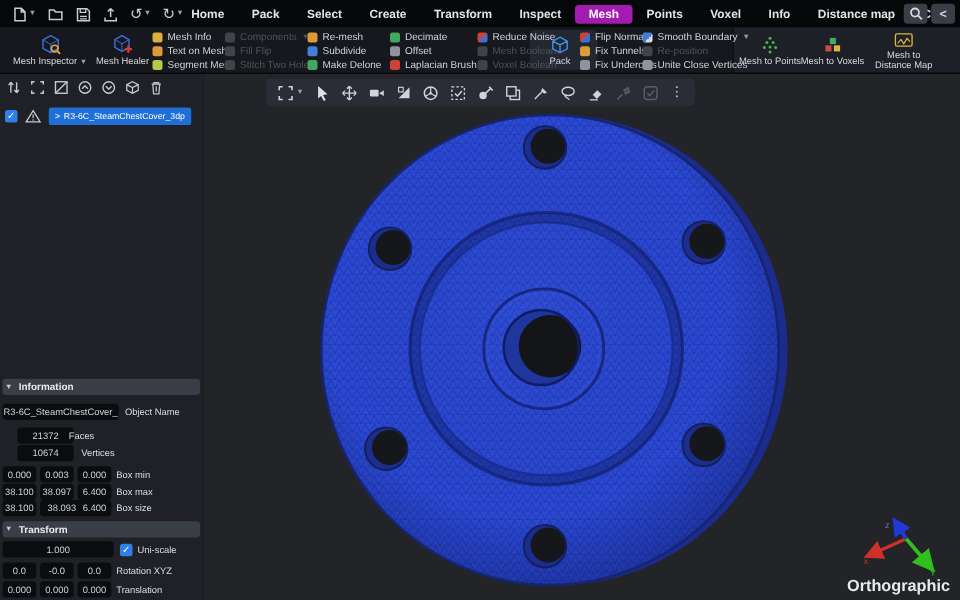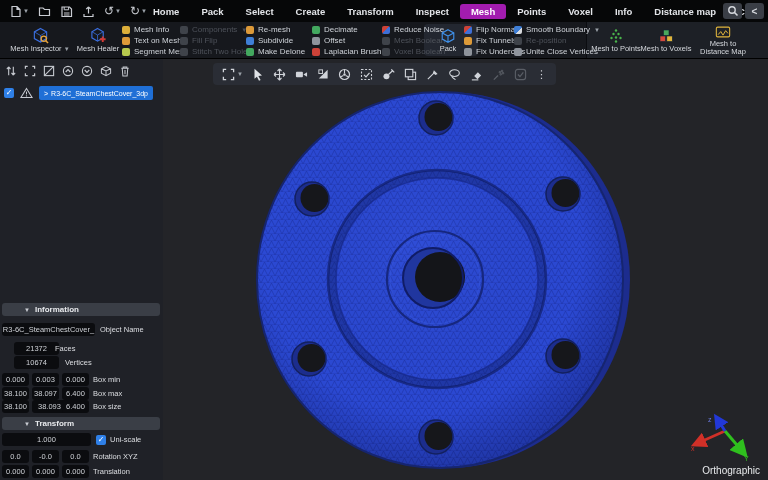--- a/index.html
+++ b/index.html
@@ -35,33 +35,33 @@
   .c-redblue{background:linear-gradient(135deg,#cc4238 50%,#3f6fd6 50%)}
   .c-bluewhite{background:linear-gradient(135deg,#3f7fd6 60%,#d8dade 60%)}
   
   .leftpanel{position:absolute;left:0;top:58px;width:163px;height:422px;background:#1f2127;border-right:1px solid #0b0c0e;border-top:1px solid #000;}
   .licons{position:absolute;left:5px;top:4px;display:flex;align-items:center;gap:7px;color:#c6c9cf;}
   .treerow{position:absolute;left:4px;top:27px;display:flex;align-items:center;gap:6px;}
   .cbox{width:10px;height:10px;background:#2f80e8;border-radius:2px;color:#fff;font-size:8px;line-height:10px;text-align:center;}
   .pill{background:#1f6fd6;border-radius:2px;height:14px;display:flex;align-items:center;gap:3px;padding:0 5px;}
   .pill .gt{color:#dce8fa;font-size:7px;font-weight:700;}
   .pill .plabel{color:#fff;font-size:7px;white-space:nowrap;}
-  .phead{position:absolute;left:2px;width:158px;height:13px;background:#3a3e46;border-radius:3px;display:flex;align-items:center;gap:5px;padding-left:22px;box-sizing:border-box;}
+  .phead{position:absolute;left:2px;width:158px;height:13px;background:#3a3e46;border-radius:3px;display:flex;align-items:center;gap:5px;padding-left:2px;box-sizing:border-box;}
   .phead .pcv{color:#c9ccd2;font-size:6px;line-height:1;}
   .phead .ptitle{color:#e8eaed;font-size:8px;font-weight:700;}
   .field{position:absolute;height:13px;background:#0b0c0f;border-radius:3px;color:#cfd2d7;font-size:7.5px;display:flex;align-items:center;justify-content:center;box-sizing:border-box;}
   .flabel{position:absolute;color:#dcdee2;font-size:7.5px;line-height:13px;white-space:nowrap;}
   
   .viewport{position:absolute;left:163px;top:58px;width:605px;height:422px;background:#232428;border-top:1px solid #000;}
   .vptools{position:absolute;left:50px;top:4px;height:22px;background:#2a2d35;border-radius:4px;display:flex;align-items:center;gap:9px;padding:0 9px;}
   .vpi{display:flex;align-items:center;color:#ced1d7;}
   .vpi.dim svg,.vpi.dim{color:#5a5e66;}
   .vpi.dim svg *{stroke:#5a5e66 !important;fill-opacity:.4;}
   .kebab{font-size:11px;color:#ced1d7;line-height:1;}
-  .ortho{position:absolute;right:8px;bottom:5px;color:#e8eaec;font-size:10px;font-weight:400;}
+  .ortho{position:absolute;right:8px;bottom:5px;color:#e8eaec;font-size:13px;font-weight:700;}
   .gizmo{position:absolute;right:10px;bottom:18px;}
 </style>
 </head>
 <body>
 
 <div class="stage">
 
   <div class="titlebar">
     <div class="qa">
       <span class="qbtn">

